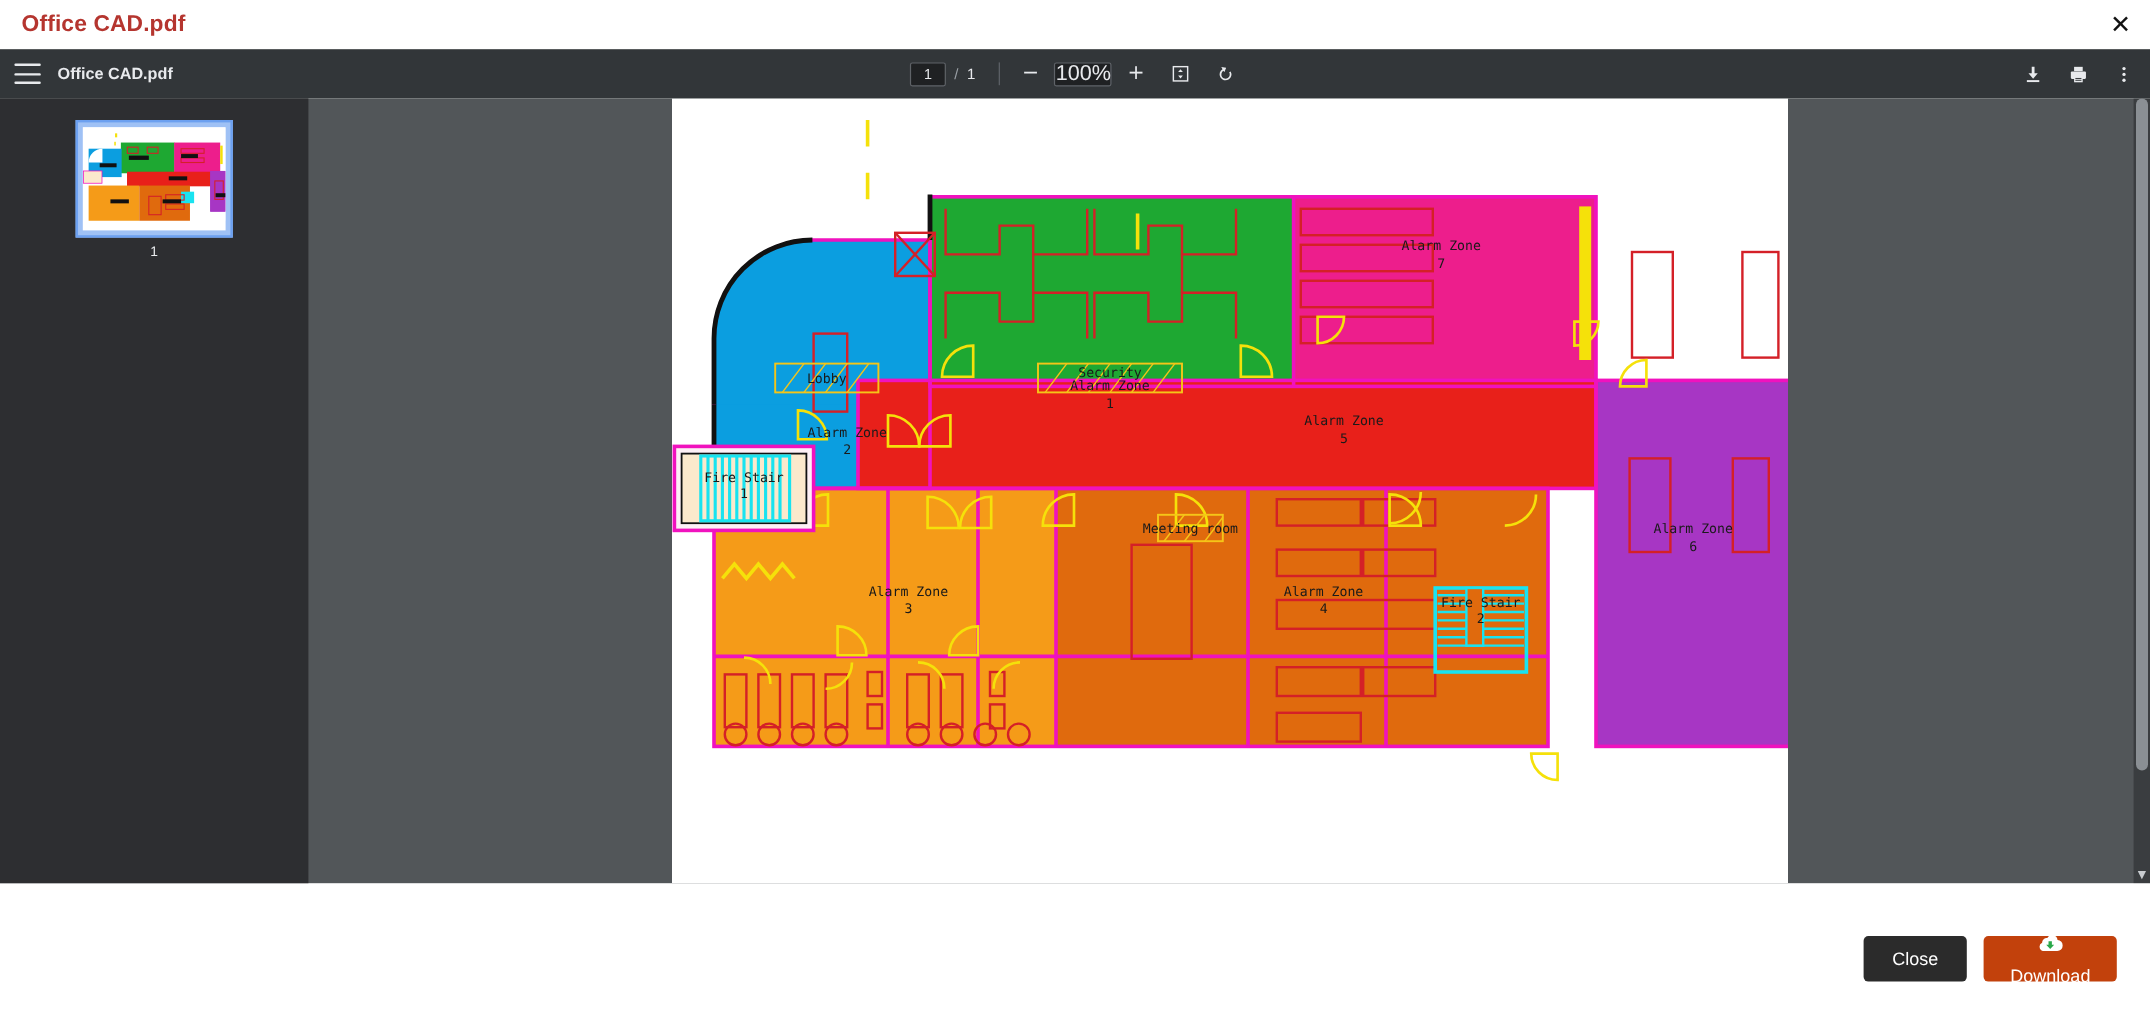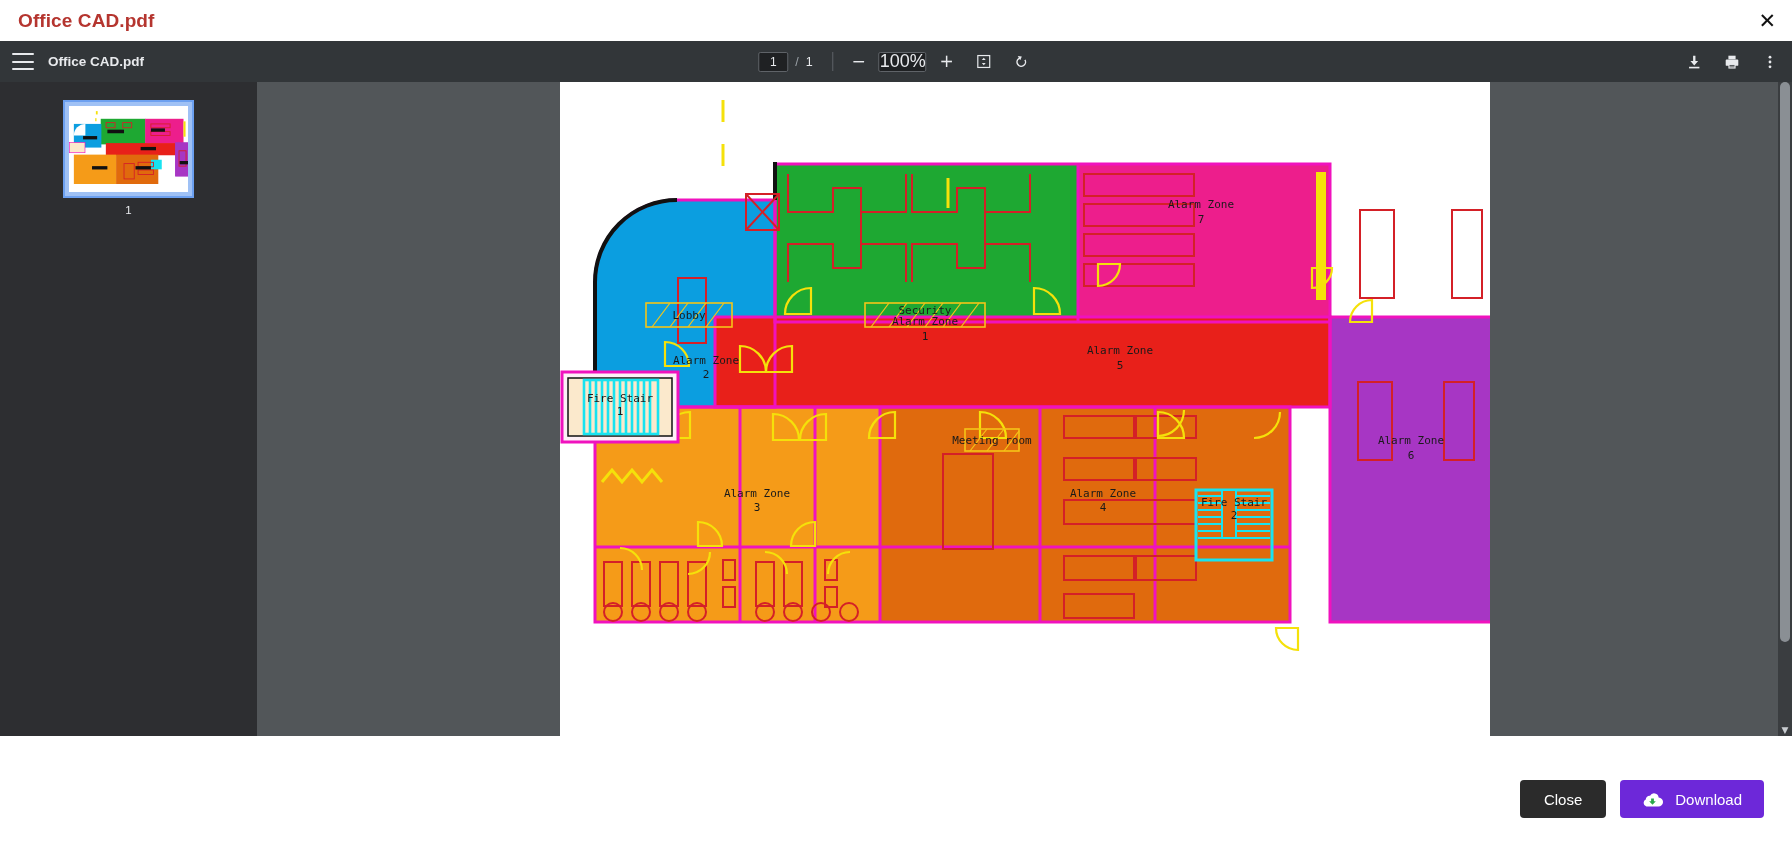--- a/index.html
+++ b/index.html
@@ -190,23 +190,24 @@
     font-size: 15px;
     font-family: "Liberation Sans", sans-serif;
     cursor: pointer;
     display: flex; align-items: center; justify-content: center;
   }
   .btn-close {
     background: #2b2b2b; color: #fff;
     height: 38px; padding: 0 24px;
   }
   .btn-download {
-    background: #6d28d9; color: #fff;
+    background: #c2410c; color: #fff;
     height: 38px; padding: 0 22px;
     gap: 12px;
+    flex-direction: column;
   }
   .btn-download svg { display:block; }
 
   
   .cad { position: absolute; inset: 0; }
   .cad svg { display: block; width: 100%; height: 100%; }
   .cad-label {
     font-family: "DejaVu Sans Mono", monospace;
     font-size: 11px;
     fill: #1a1a1a;

